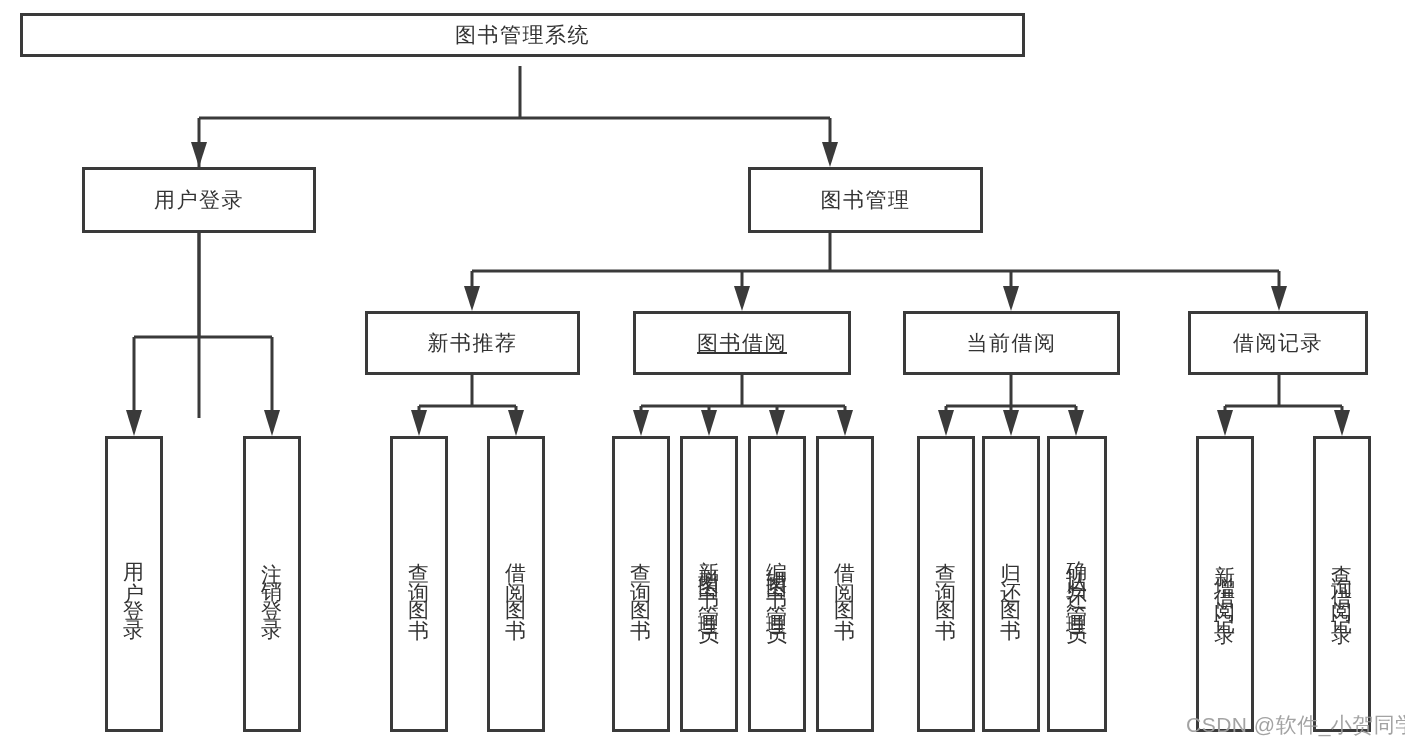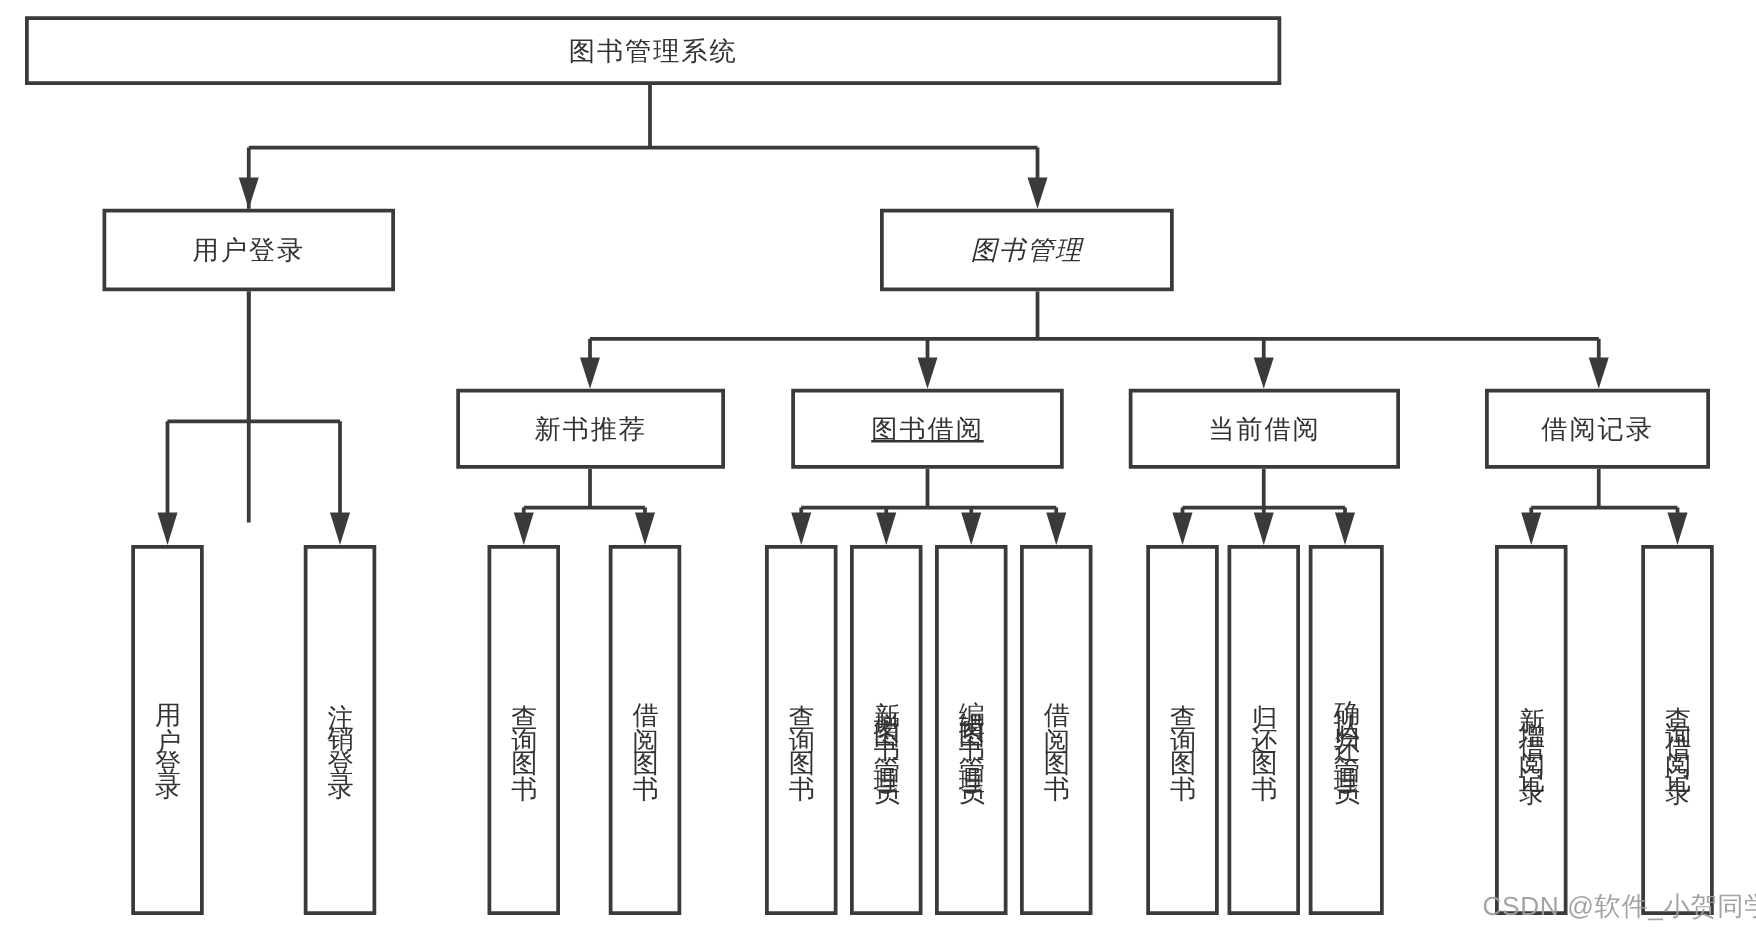--- a/index.html
+++ b/index.html
@@ -97,28 +97,28 @@
     <polygon points="769,410 785,410 777,436"></polygon>
     <polygon points="837,410 853,410 845,436"></polygon>
     <polygon points="938,410 954,410 946,436"></polygon>
     <polygon points="1003,410 1019,410 1011,436"></polygon>
     <polygon points="1068,410 1084,410 1076,436"></polygon>
     <polygon points="1217,410 1233,410 1225,436"></polygon>
     <polygon points="1334,410 1350,410 1342,436"></polygon>
   </g>
 </svg>
 
-<div class="box" style="left:20px; top:13px; width:1005px; height:55px;">
+<div class="box" style="left:20px; top:13px; width:1005px; height:44px;">
   <span>图书管理系统</span>
 </div>
 
 <div class="box" style="left:82px; top:167px; width:234px; height:66px;">
   <span>用户登录</span>
 </div>
-<div class="box" style="left:704px; top:167px; width:235px; height:66px;font-style:italic;">
+<div class="box" style="left:748px; top:167px; width:235px; height:66px;">
   <span>图书管理</span>
 </div>
 
 <div class="box" style="left:365px; top:311px; width:215px; height:64px;">
   <span>新书推荐</span>
 </div>
 <div class="box" style="left:633px; top:311px; width:218px; height:64px;text-decoration:underline;">
   <span>图书借阅</span>
 </div>
 <div class="box" style="left:903px; top:311px; width:217px; height:64px;text-align:center;">

